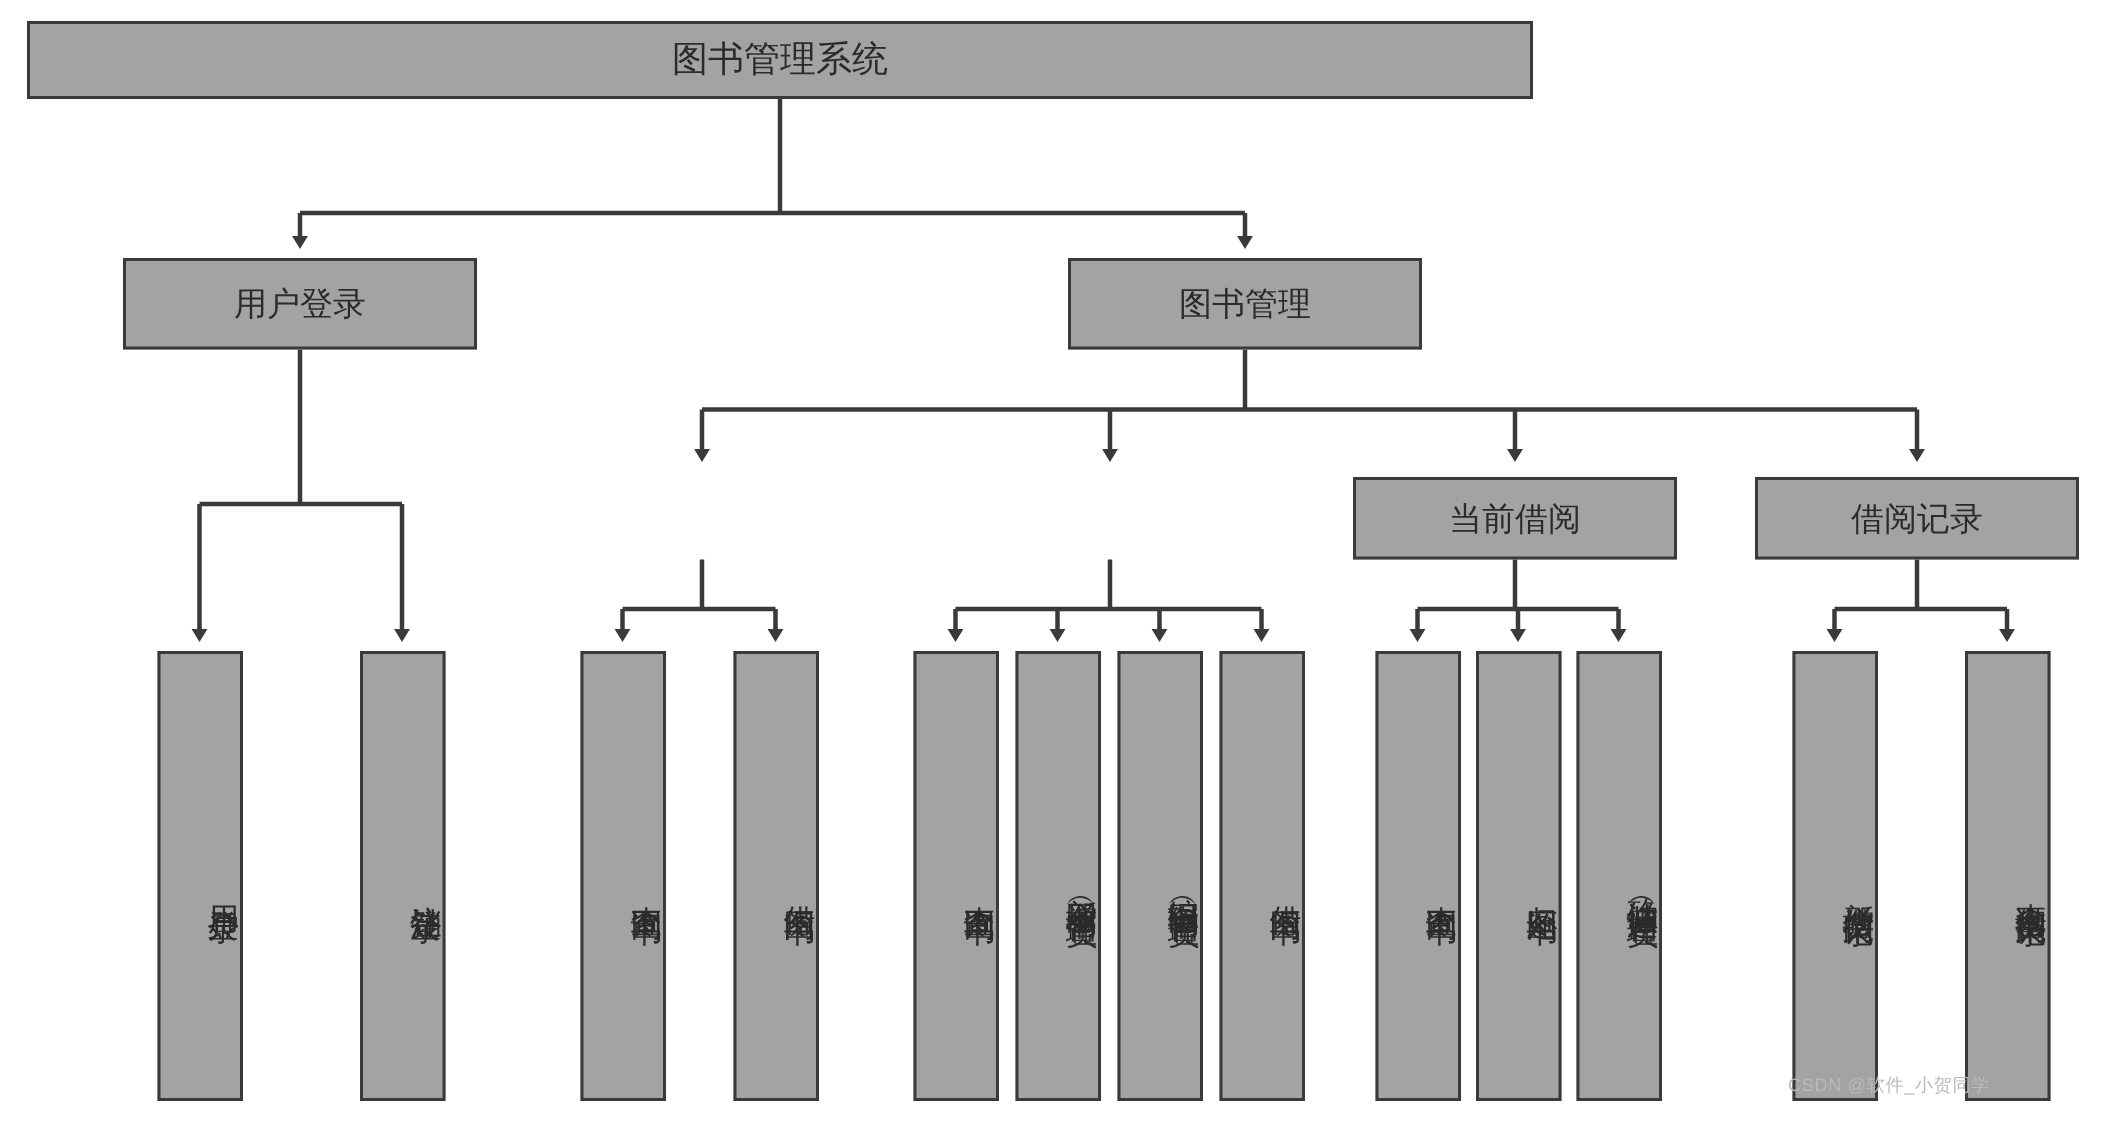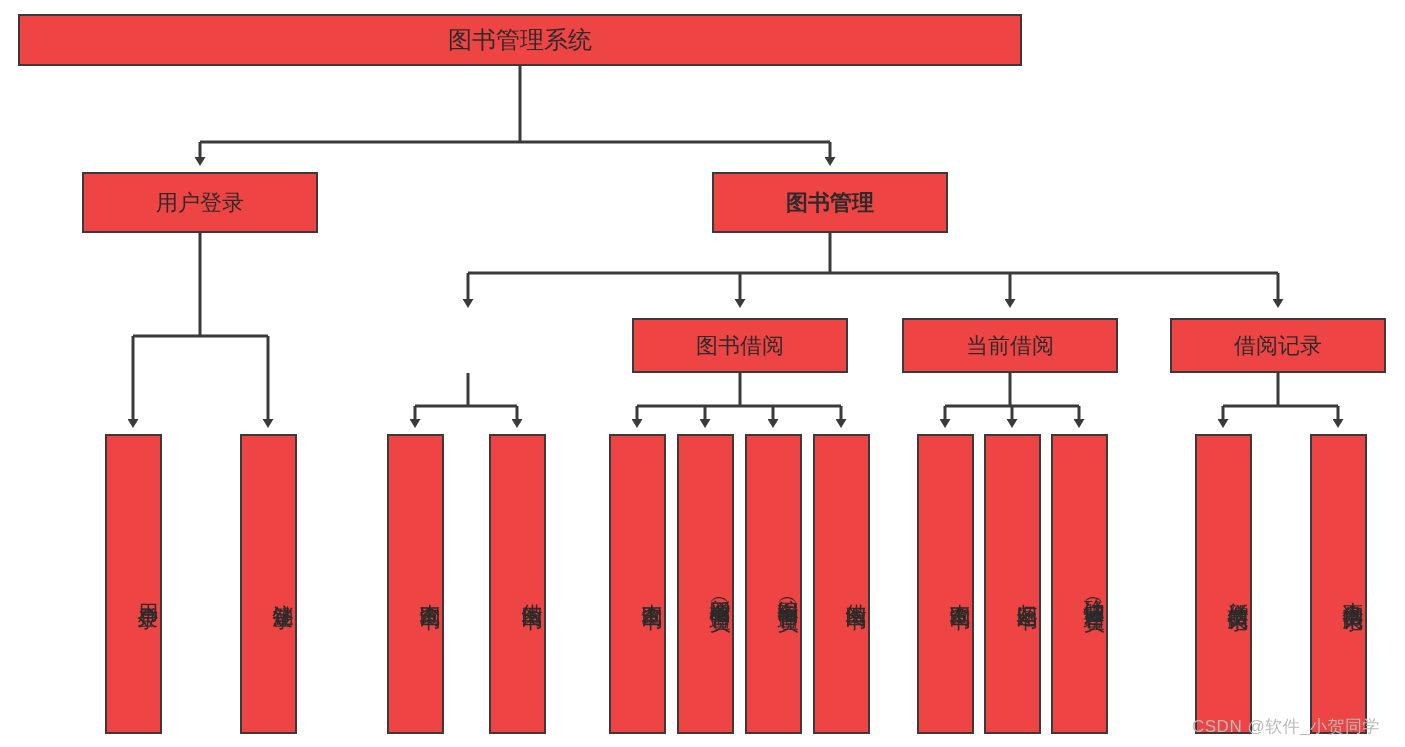--- a/index.html
+++ b/index.html
@@ -21,21 +21,21 @@
     position: absolute;
     left: 0;
     top: 0;
     width: 1405px;
     height: 747px;
     pointer-events: none;
   }
   .node {
     position: absolute;
     box-sizing: border-box;
-    background: #ef4444;
+    background: #a3a3a3;
     border: 2px solid #3a3a3a;
     display: flex;
     align-items: center;
     justify-content: center;
     color: #2b2b2b;
     line-height: 1.18;
     text-align: center;
   }
   .node.root      { font-size: 24px; }
   .node.level2    { font-size: 22px; }
@@ -48,21 +48,21 @@
     justify-content: center;
     padding-top: 14px;
     letter-spacing: 2px;
   }
   .leaf-text {
     display: block;
   }
   .watermark {
     position: absolute;
     color: #b9b9b9;
-    font-size: 17px;
+    font-size: 12px;
     white-space: nowrap;
     letter-spacing: 0.5px;
   }
 </style>
 </head>
 <body>
 
 <div id="canvas">
 
   <svg id="wires" viewBox="0 0 1405 747" xmlns="http://www.w3.org/2000/svg">
@@ -116,27 +116,24 @@
     </g>
   </svg>
 
   <div class="node root" style="left:18px; top:14px; width:1004px; height:52px;">
     <span>图书管理系统</span>
   </div>
 
   <div class="node level2" style="left:82px; top:172px; width:236px; height:61px;">
     <span>用户登录</span>
   </div>
-  <div class="node level2" style="left:712px; top:172px; width:236px; height:61px;font-weight:bold;">
+  <div class="node level2" style="left:712px; top:172px; width:236px; height:61px;">
     <span>图书管理</span>
   </div>
 
-  <div class="node level3" style="left:632px; top:318px; width:216px; height:55px;">
-    <span>图书借阅</span>
-  </div>
   <div class="node level3" style="left:1170px; top:318px; width:216px; height:55px;">
     <span>借阅记录</span>
   </div>
   <div class="node level3" style="left:902px; top:318px; width:216px; height:55px;">
     <span>当前借阅</span>
   </div>
 
   <div class="node leaf" style="left:105px; top:434px; width:57px; height:300px;">
     <span class="leaf-text">用户登录</span>
   </div>

